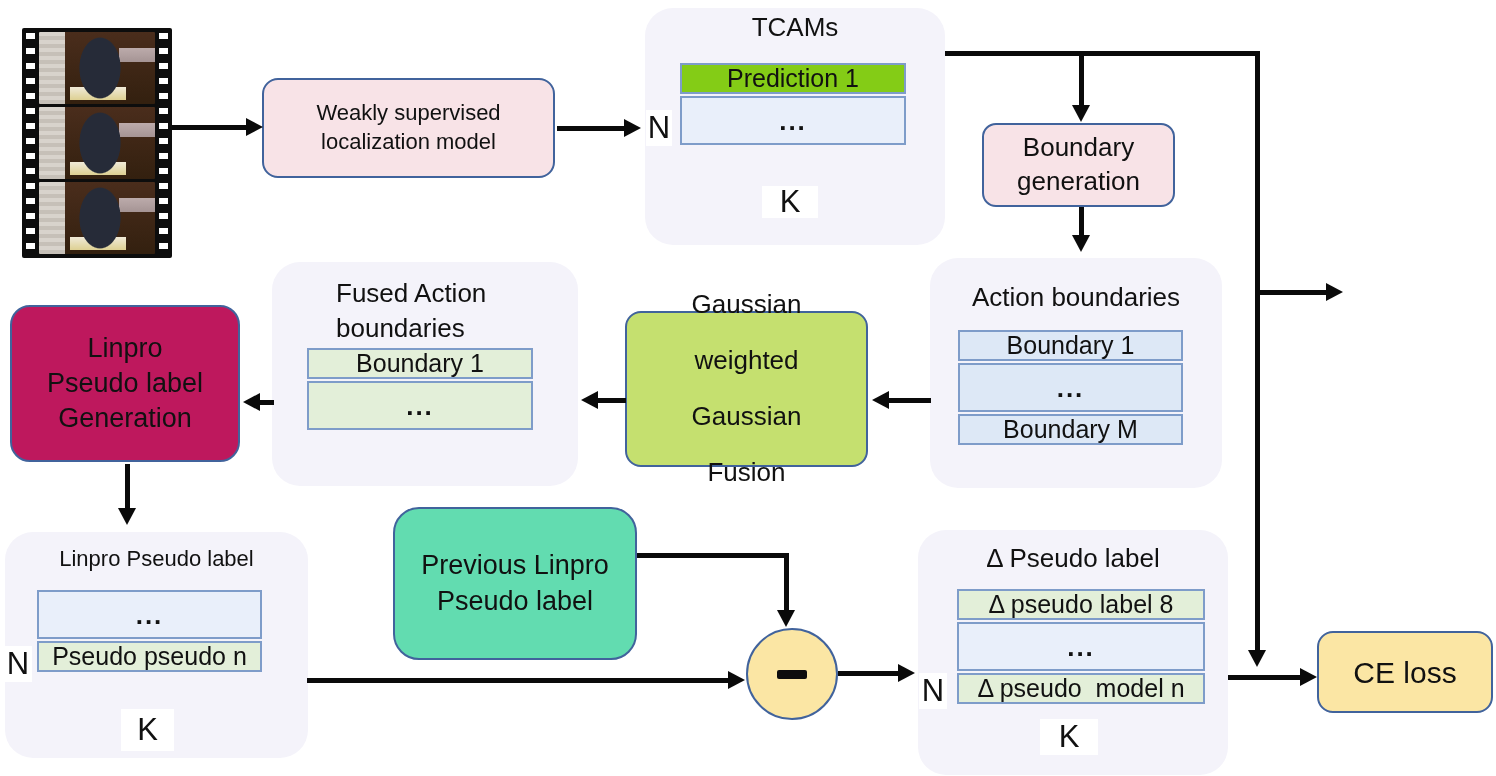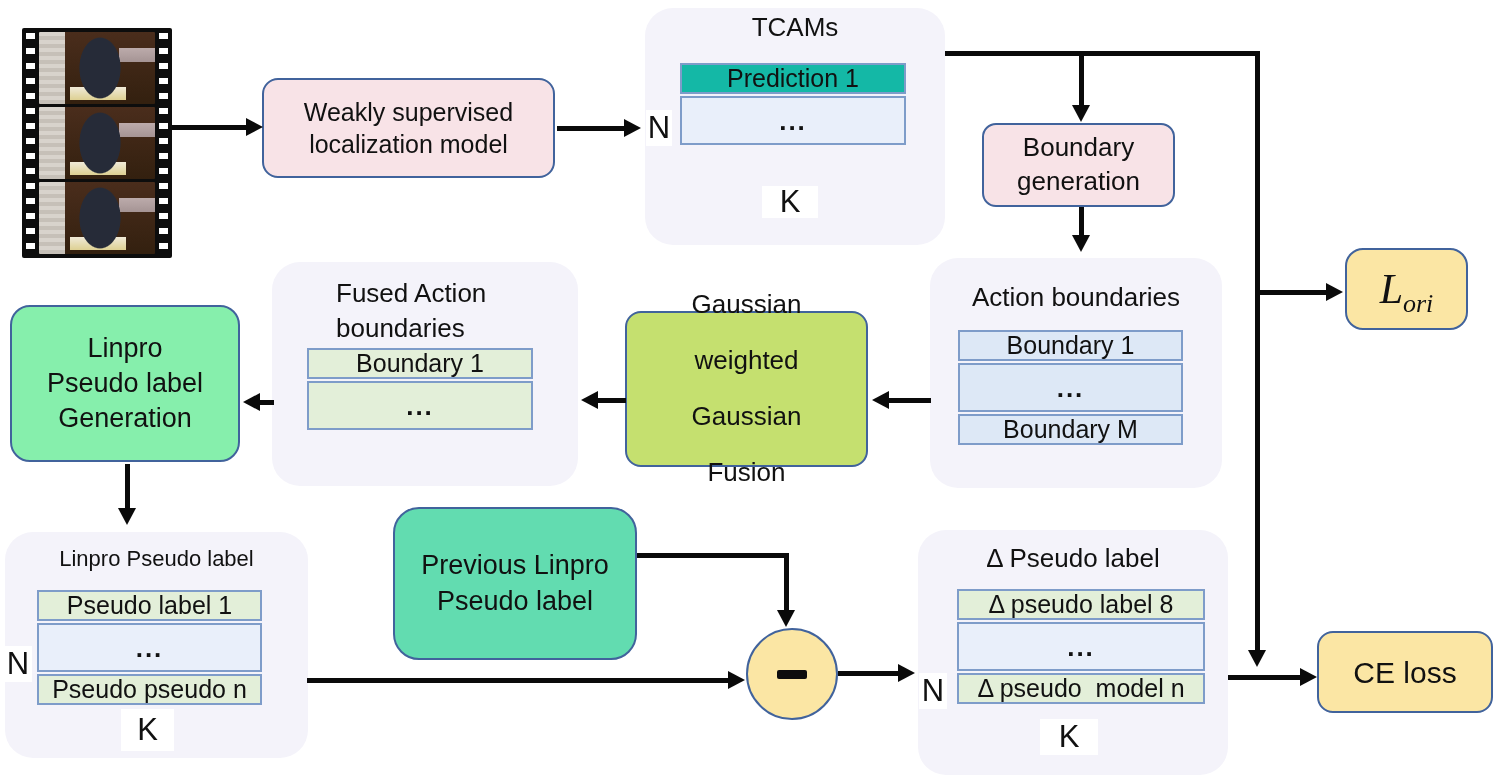--- a/index.html
+++ b/index.html
@@ -10,31 +10,31 @@
   
   .panel{position:absolute;background:#f4f3fa;border-radius:28px;}
   .panel-title{position:absolute;width:100%;text-align:center;font-size:26px;color:#111;}
   
   .mtable{position:absolute;display:flex;flex-direction:column;gap:2px;}
   .mrow{
     box-sizing:border-box;border:2px solid #7e9cc9;display:flex;align-items:center;
     justify-content:center;font-size:25px;white-space:pre;line-height:1;
   }
   .row-s{height:31px}.row-m{height:49px}
-  .cell-peach{background:#14b8a6}.cell-blue{background:#e9effa}
+  .cell-peach{background:#84cc16}.cell-blue{background:#e9effa}
   .cell-blue2{background:#dde8f6}.cell-green{background:#e3efd9}
   .dots{font-weight:bold;letter-spacing:2px;font-size:26px}
   .dimlabel{position:absolute;background:#ffffff;font-size:31px;display:flex;align-items:center;justify-content:center;}
   
   .pbox{
     position:absolute;box-sizing:border-box;border:2.5px solid #41639c;border-radius:16px;
     display:flex;flex-direction:column;align-items:center;justify-content:center;
     font-size:26px;line-height:1.3;text-align:center;
   }
-  .pink{background:#f8e3e7}.lime{background:#c5e06f}.olive{background:#86efac}
+  .pink{background:#f8e3e7}.lime{background:#c5e06f}.olive{background:#be185d}
   .teal{background:#62dcb0;border-radius:26px}.yellow{background:#fbe6a4}
   
   .hline,.vline{position:absolute;background:#0a0a0a;}
   .hline{height:5px}.vline{width:5px}
   .head{position:absolute;width:0;height:0;}
   .head-r{border-top:9px solid transparent;border-bottom:9px solid transparent;border-left:17px solid #0a0a0a;}
   .head-l{border-top:9px solid transparent;border-bottom:9px solid transparent;border-right:17px solid #0a0a0a;}
   .head-d{border-left:9px solid transparent;border-right:9px solid transparent;border-top:17px solid #0a0a0a;}
   
   .strip{position:absolute;left:22px;top:28px;width:150px;height:230px;background:#0d0d0d;border-radius:2px;}
@@ -68,21 +68,21 @@
   <div class="strip">
     <div class="sprockets left"></div>
     <div class="sprockets right"></div>
     <div class="frames">
       <div class="frame"></div>
       <div class="frame"></div>
       <div class="frame"></div>
     </div>
   </div>
 
-  <div class="pbox pink" style="left:262px;top:78px;width:293px;height:100px;font-size:25px;">
+  <div class="pbox pink" style="left:262px;top:78px;width:293px;height:100px;font-size:22px;">
     <span>Weakly supervised</span>
     <span>localization model</span>
   </div>
 
   <div class="panel" style="left:645px;top:8px;width:300px;height:237px;">
     <div class="panel-title" style="top:4px;">TCAMs</div>
   </div>
   <div class="mtable" style="left:680px;top:63px;width:226px;">
     <div class="mrow row-s cell-peach">Prediction 1</div>
     <div class="mrow row-m cell-blue dots">...</div>
@@ -125,21 +125,20 @@
   <div class="pbox olive" style="left:10px;top:305px;width:230px;height:157px;font-size:27px;border-radius:20px;">
     <span>Linpro</span>
     <span>Pseudo label</span>
     <span>Generation</span>
   </div>
 
   <div class="panel" style="left:5px;top:532px;width:303px;height:226px;">
     <div class="panel-title small-title" style="top:14px;">Linpro Pseudo label</div>
   </div>
   <div class="mtable" style="left:37px;top:590px;width:225px;">
-    <div class="mrow row-s cell-green">Pseudo label 1</div>
     <div class="mrow row-m cell-blue dots">...</div>
     <div class="mrow row-s cell-green">Pseudo pseudo n</div>
   </div>
   <div class="dimlabel" style="left:4px;top:646px;width:28px;height:36px;">N</div>
   <div class="dimlabel" style="left:121px;top:709px;width:53px;height:42px;">K</div>
 
   <div class="pbox teal" style="left:393px;top:507px;width:244px;height:153px;font-size:27px;">
     <span>Previous Linpro</span>
     <span>Pseudo label</span>
   </div>
@@ -152,23 +151,20 @@
     <div class="panel-title" style="top:13px;">Δ Pseudo label</div>
   </div>
   <div class="mtable" style="left:957px;top:589px;width:248px;">
     <div class="mrow row-s cell-green">Δ pseudo label 8</div>
     <div class="mrow row-m cell-blue dots">...</div>
     <div class="mrow row-s cell-green">Δ pseudo  model n</div>
   </div>
   <div class="dimlabel" style="left:919px;top:673px;width:28px;height:36px;">N</div>
   <div class="dimlabel" style="left:1040px;top:719px;width:58px;height:36px;">K</div>
 
-  <div class="pbox yellow" style="left:1345px;top:248px;width:123px;height:82px;border-radius:18px;">
-    <span class="ori"><span>L</span><sub>ori</sub></span>
-  </div>
 
   <div class="pbox yellow" style="left:1317px;top:631px;width:176px;height:82px;font-size:30px;">
     <span>CE loss</span>
   </div>
 
   <div class="hline" style="left:172px;top:125px;width:74px;"></div>
   <div class="head head-r" style="left:246px;top:118px;"></div>
 
   <div class="hline" style="left:557px;top:126px;width:67px;"></div>
   <div class="head head-r" style="left:624px;top:119px;"></div>

